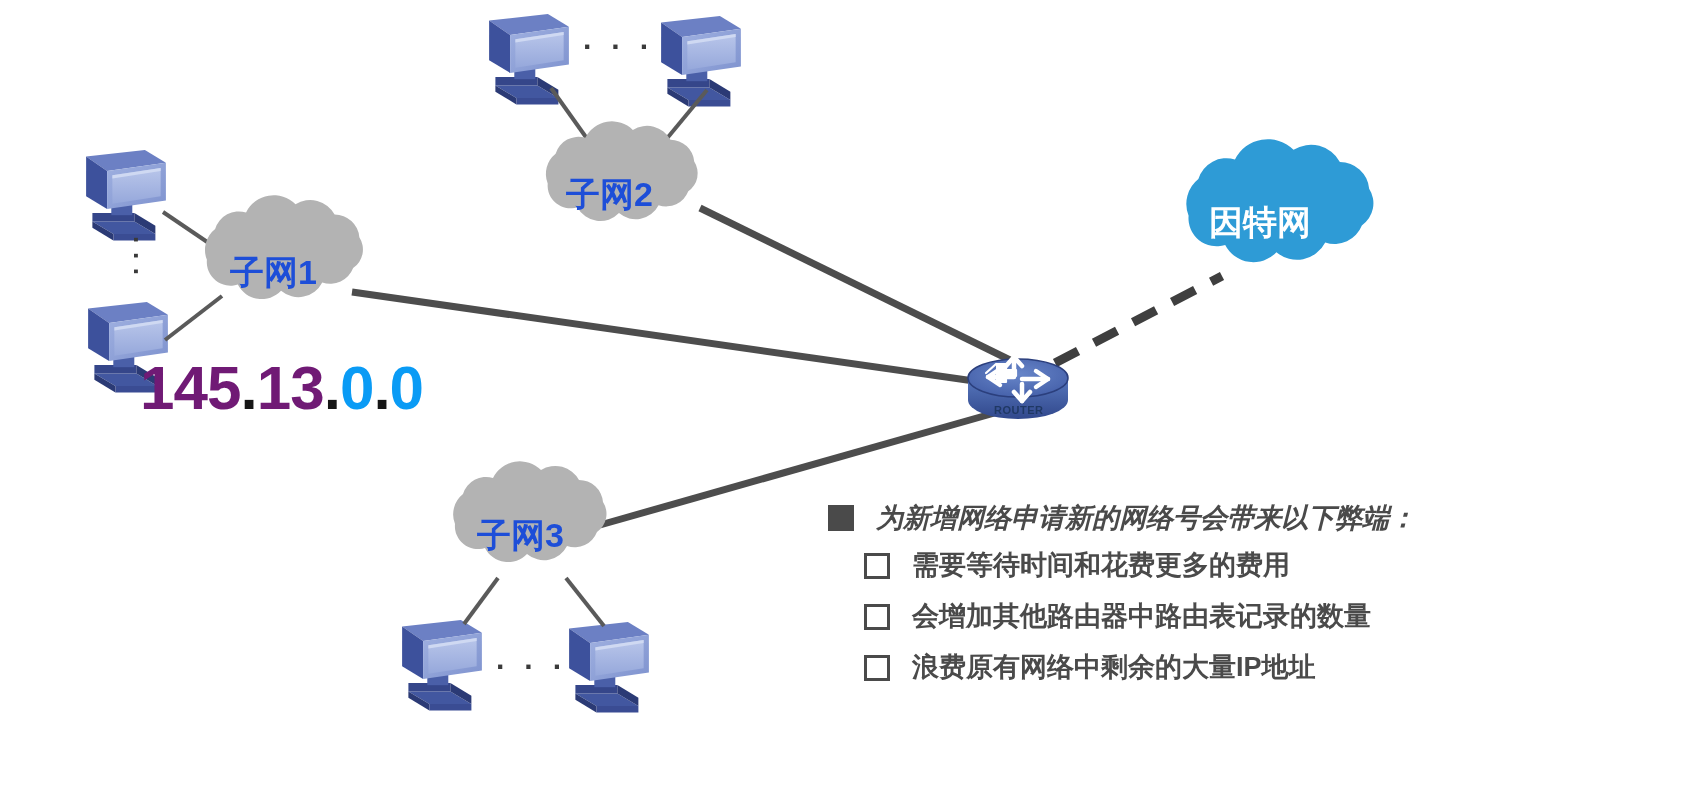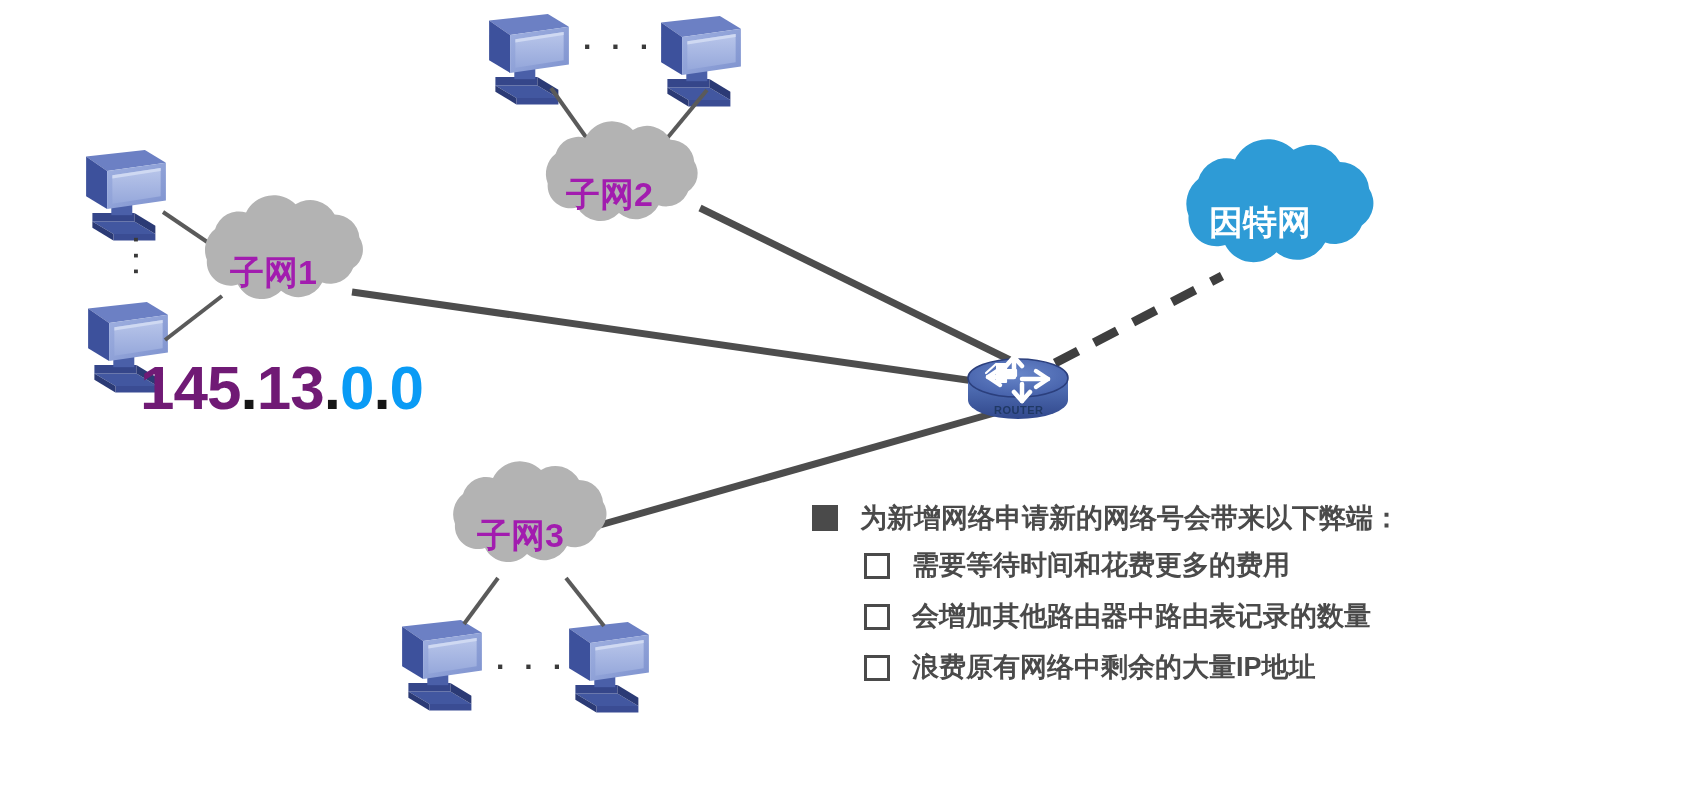--- a/index.html
+++ b/index.html
@@ -9,21 +9,21 @@
     font-family:"Liberation Sans","DejaVu Sans",sans-serif;
     overflow:hidden;
     position:relative;
   }
   #stage{position:absolute;left:0;top:0;width:1699px;height:796px;}
   svg.layer{position:absolute;left:0;top:0;width:1699px;height:796px;}
 
   .cloudlabel{
     position:absolute;
     font-weight:bold;
-    color:#a21caf;
+    color:#1d4ed8;
     white-space:nowrap;
     letter-spacing:0px;
   }
   .inetlabel{
     position:absolute;
     font-weight:bold;
     color:#ffffff;
     white-space:nowrap;
     text-align:center;
   }
@@ -56,21 +56,21 @@
   .bullets{
     position:absolute;
     left:812px; top:496px;
     width:700px;
   }
   .brow{
     display:flex;
     align-items:center;
     white-space:nowrap;
   }
-  .brow.lvl1{margin-left:0px;height:44px;}
+  .brow.lvl1{margin-left:16px;height:44px;font-style:italic;}
   .brow.lvl2{margin-left:52px;height:51px;}
   .sq-filled{
     width:26px;height:26px;
     background:#4a4a4a;
     flex:0 0 auto;
   }
   .sq-hollow{
     width:26px;height:26px;
     border:3px solid #4a4a4a;
     background:transparent;

